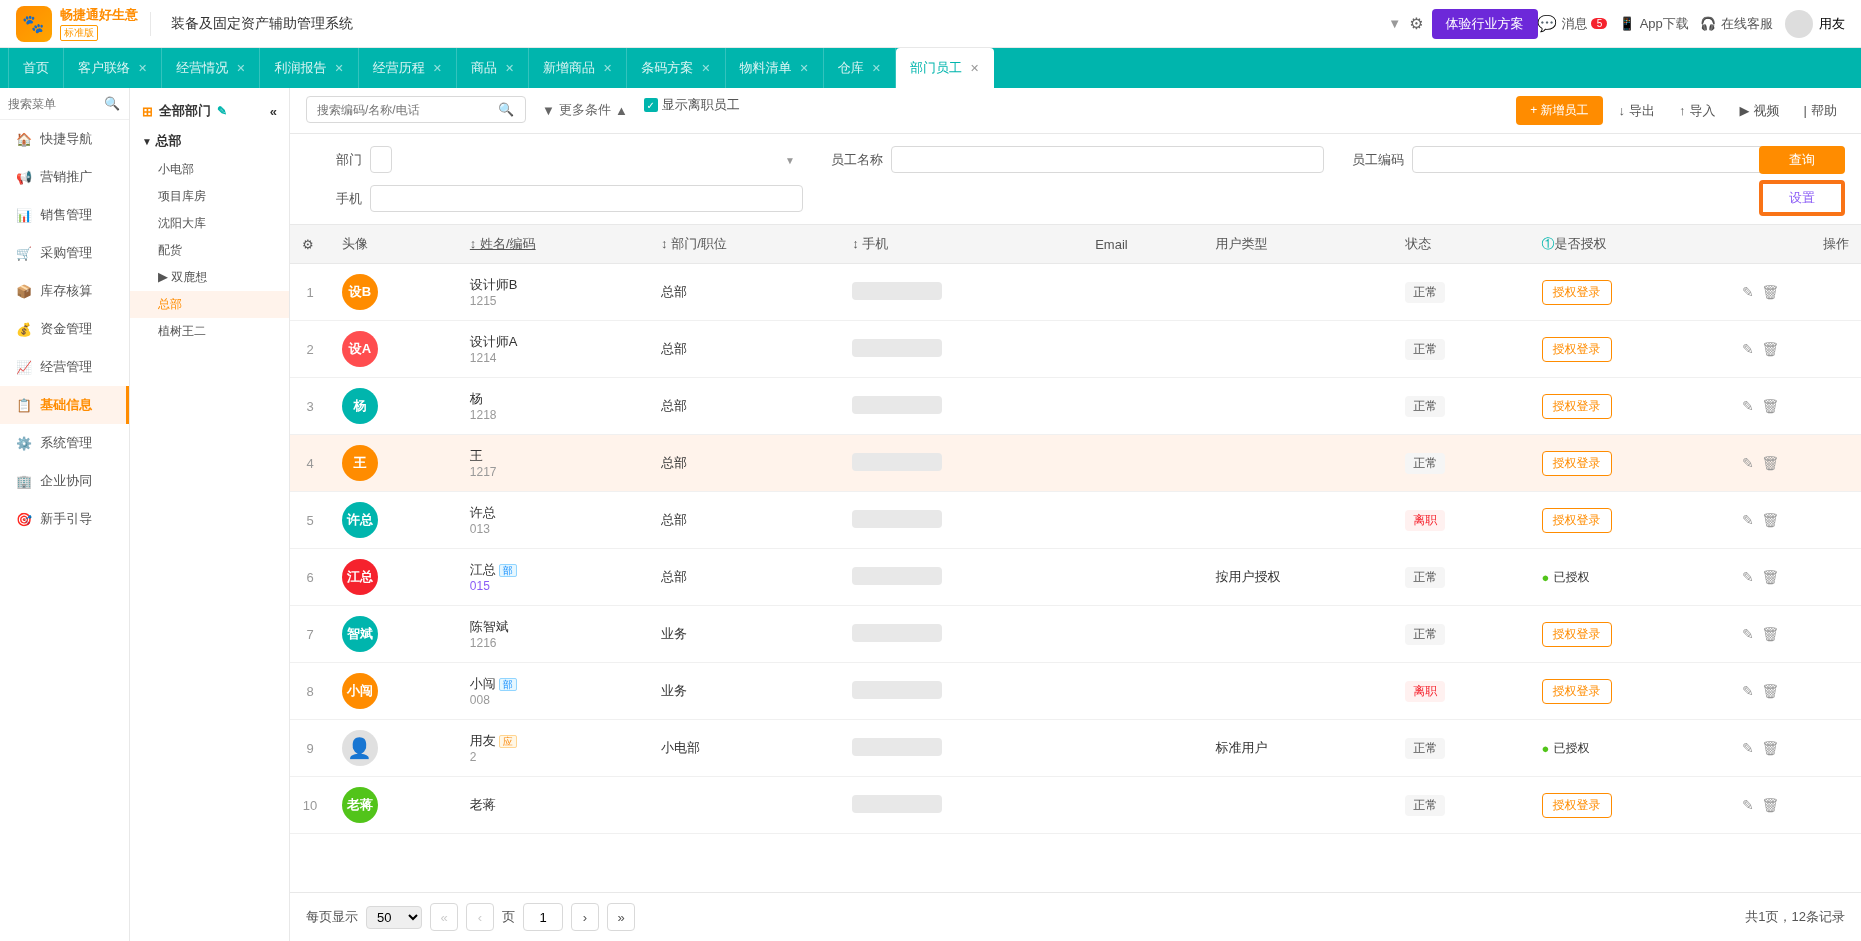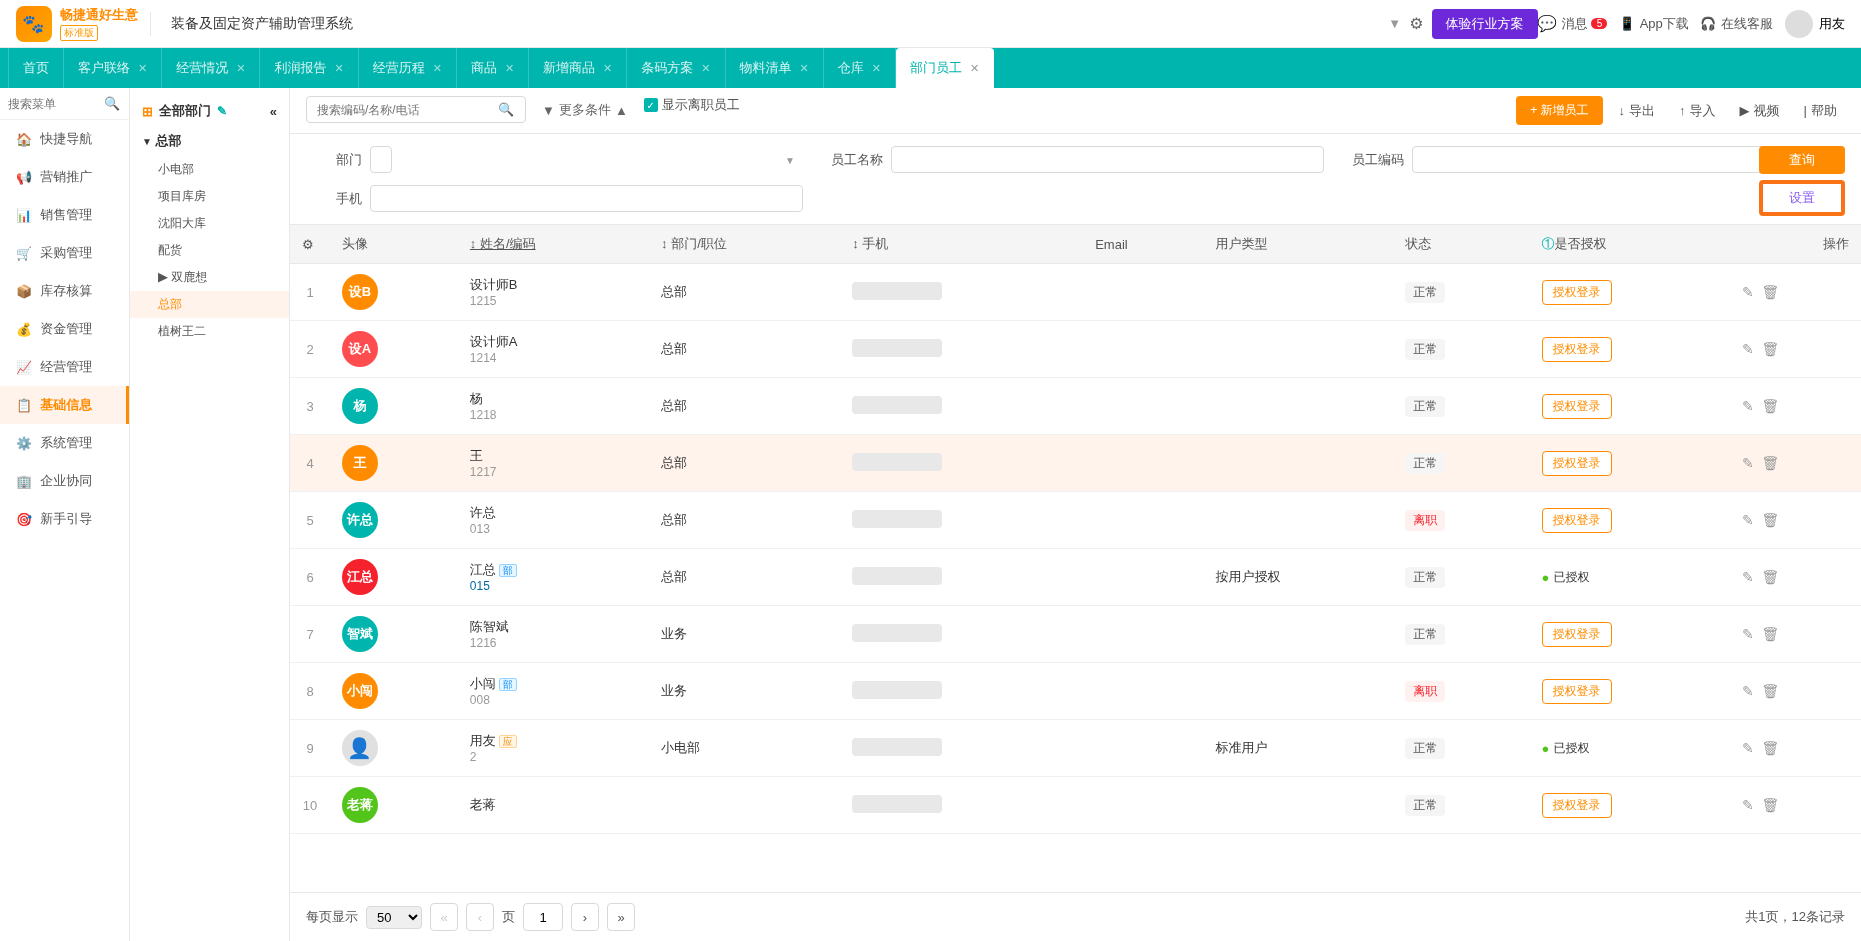--- a/index.html
+++ b/index.html
@@ -454,21 +454,21 @@
         </div>
       </td>
     </tr>
               <tr>
       <td style="text-align:center;color:#999;">6</td>
       <td>
                   <div class="avatar-circle" style="background:#f5222d;">江总</div>
                 </td>
       <td>
         <div style="font-weight:500;">江总<span class="tag-blue">部</span></div>
-        <div style="color:#0369a1;font-size:12px;">015</div>
+        <div style="color:#8b5cf6;font-size:12px;">015</div>
       </td>
       <td>总部</td>
       <td><span class="phone-blur"></span></td>
       <td></td>
       <td>按用户授权</td>
       <td><span class="status-badge status-normal">正常</span></td>
       <td>
                   <span class="auth-granted"><span class="dot-green">●</span>已授权</span>
                 </td>
       <td style="text-align:right;">

